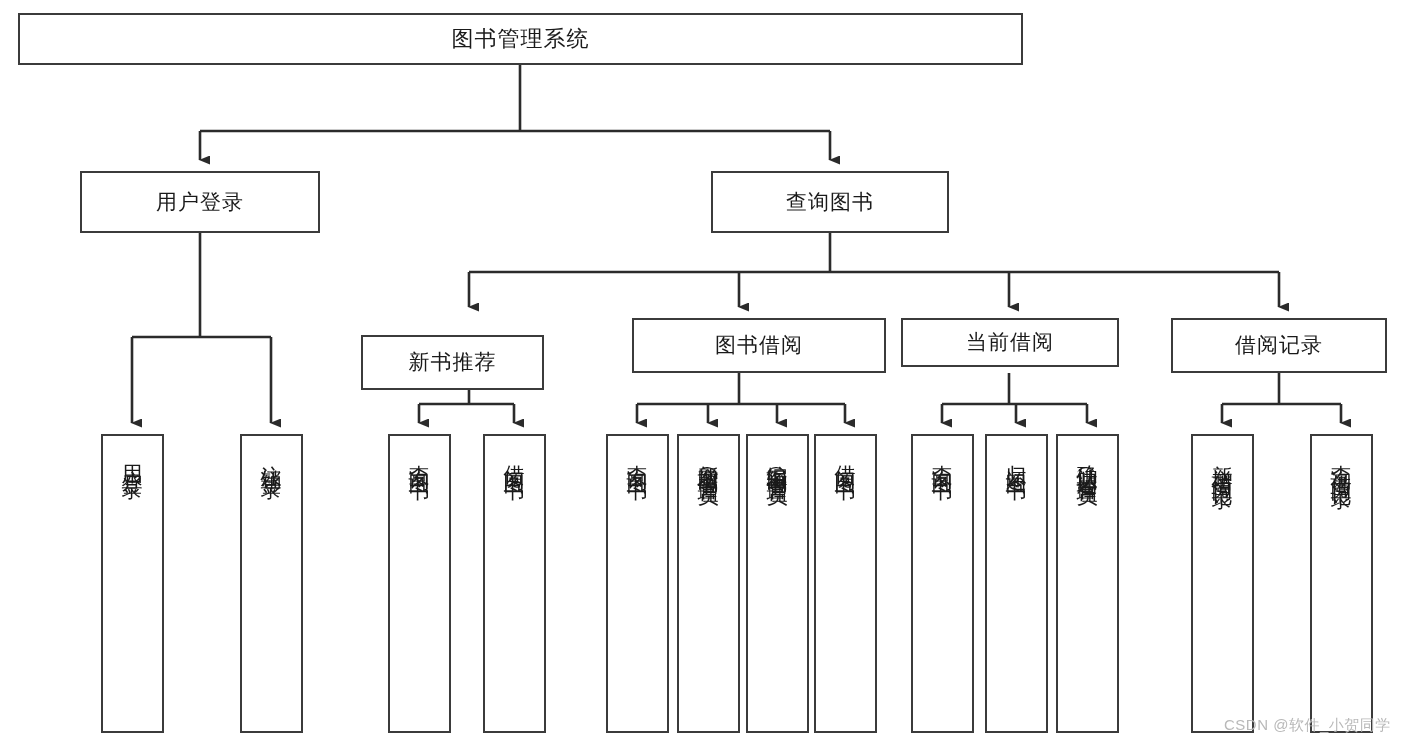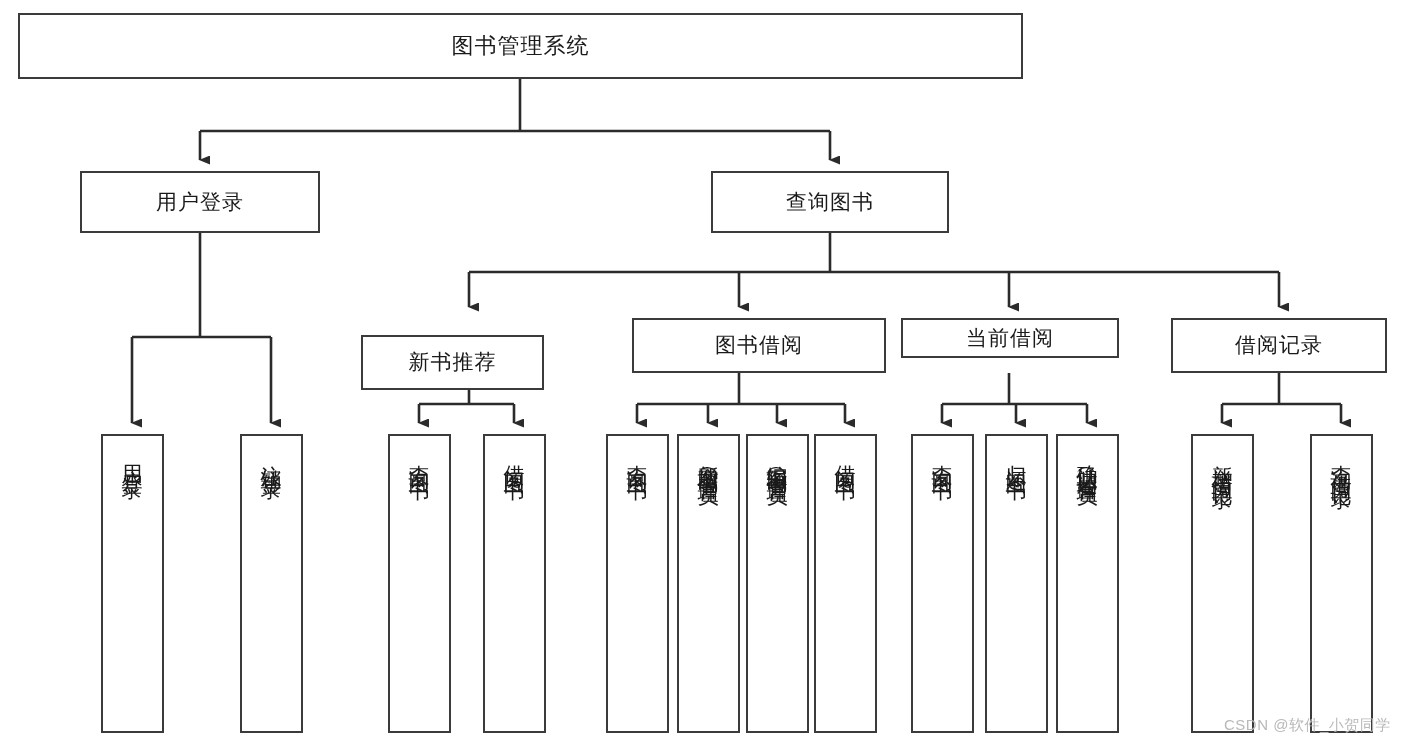--- a/index.html
+++ b/index.html
@@ -119,38 +119,38 @@
       <path d="M1016,404 L1016,423" marker-end="url(#arrowhead)"></path>
       <path d="M1087,404 L1087,423" marker-end="url(#arrowhead)"></path>
 
       <path d="M1279,373 L1279,404"></path>
       <path d="M1222,404 L1341,404"></path>
       <path d="M1222,404 L1222,423" marker-end="url(#arrowhead)"></path>
       <path d="M1341,404 L1341,423" marker-end="url(#arrowhead)"></path>
     </g>
   </svg>
 
-  <div class="node root" style="left:18px; top:13px; width:1005px; height:66px;text-align:center;">
+  <div class="node root" style="left:18px; top:13px; width:1005px; height:52px;text-align:center;">
     <span class="node-label">图书管理系统</span>
   </div>
 
   <div class="node level2" style="left:80px; top:171px; width:240px; height:62px;">
     <span class="node-label">用户登录</span>
   </div>
   <div class="node level2" style="left:711px; top:171px; width:238px; height:62px;">
     <span class="node-label">查询图书</span>
   </div>
 
   <div class="node level2" style="left:361px; top:335px; width:183px; height:55px;text-align:right;">
     <span class="node-label">新书推荐</span>
   </div>
   <div class="node level2" style="left:632px; top:318px; width:254px; height:55px;">
     <span class="node-label">图书借阅</span>
   </div>
-  <div class="node level2" style="left:901px; top:318px; width:218px; height:40px;">
+  <div class="node level2" style="left:901px; top:318px; width:218px; height:49px;">
     <span class="node-label">当前借阅</span>
   </div>
   <div class="node level2" style="left:1171px; top:318px; width:216px; height:55px;text-align:right;">
     <span class="node-label">借阅记录</span>
   </div>
 
   <div class="node leaf" style="left:101px; top:434px; width:63px; height:299px;">
     <span class="node-label">用户登录</span>
   </div>
   <div class="node leaf" style="left:240px; top:434px; width:63px; height:299px;">

